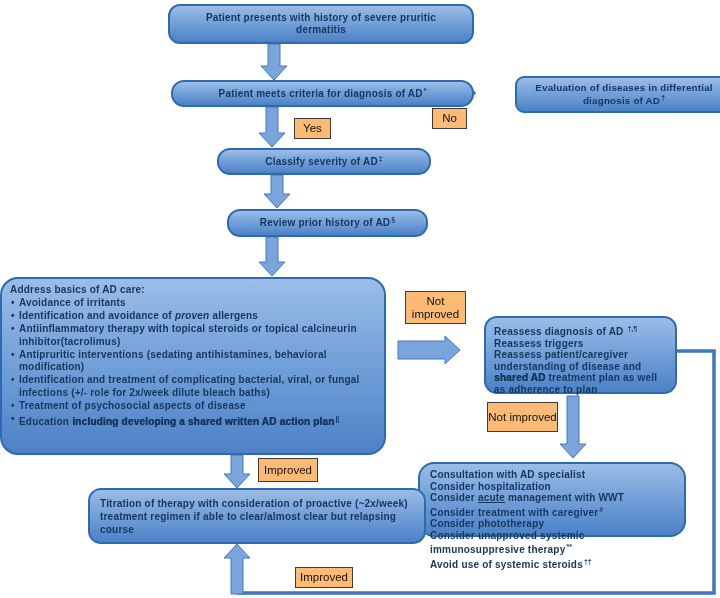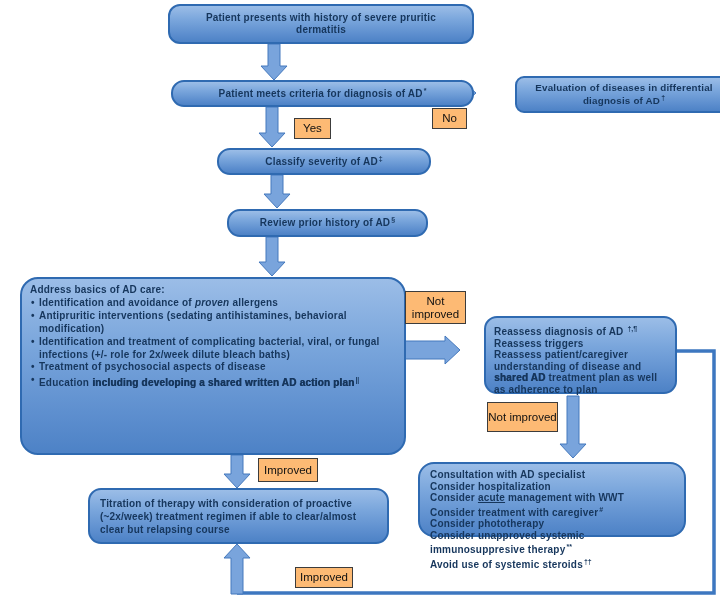--- a/index.html
+++ b/index.html
@@ -68,23 +68,25 @@
   </div>
 
   <div class="node center" style="left:176px;top:148px;width:214px;height:27px;border-radius:13px;">
     <span><span>Classify severity of AD</span><sup>‡</sup></span>
   </div>
 
   <div class="node center" style="left:186px;top:209px;width:201px;height:28px;border-radius:13px;">
     <span><span>Review prior history of AD</span><sup>§</sup></span>
   </div>
 
-  <div class="node flow basics" style="left:20px;top:277px;width:386px;height:178px;border-radius:18px;">
+  <div class="node flow basics" style="left:0;top:277px;width:386px;height:178px;border-radius:18px;">
     <div>Address basics of AD care:</div>
+    <div class="bullet"><span>Avoidance of irritants</span></div>
     <div class="bullet"><span>Identification and avoidance of </span><em class="it">proven</em><span> allergens</span></div>
+    <div class="bullet"><span>Antiinflammatory therapy with topical steroids or topical calcineurin inhibitor(tacrolimus)</span></div>
     <div class="bullet"><span>Antipruritic interventions (sedating antihistamines, behavioral modification)</span></div>
     <div class="bullet"><span>Identification and treatment of complicating bacterial, viral, or fungal infections (+/- role for 2x/week dilute bleach baths)</span></div>
     <div class="bullet"><span>Treatment of psychosocial aspects of disease</span></div>
     <div class="bullet"><span>Education </span><span class="xb">including developing a shared written AD action plan</span><sup>||</sup></div>
   </div>
 
   <div class="node flow reassess" style="left:484px;top:316px;width:193px;height:78px;border-radius:13px;">
     <div><span>Reassess diagnosis of AD </span><sup>†,¶</sup></div>
     <div>Reassess triggers</div>
     <div><span>Reassess patient/caregiver understanding of disease and </span><span class="xb">shared AD</span><span> treatment plan as well as adherence to plan</span></div>
@@ -93,21 +95,21 @@
   <div class="node flow consult" style="left:418px;top:462px;width:268px;height:75px;border-radius:16px;">
     <div>Consultation with AD specialist</div>
     <div>Consider hospitalization</div>
     <div><span>Consider </span><span class="un">acute</span><span> management with WWT</span></div>
     <div><span>Consider treatment with caregiver</span><sup>#</sup></div>
     <div>Consider phototherapy</div>
     <div><span>Consider unapproved systemic immunosuppresive therapy</span><sup>**</sup></div>
     <div><span>Avoid use of systemic steroids</span><sup>††</sup></div>
   </div>
 
-  <div class="node flow titration" style="left:88px;top:488px;width:301px;height:56px;border-radius:13px;">
+  <div class="node flow titration" style="left:88px;top:488px;width:338px;height:56px;border-radius:13px;">
     <span>Titration of therapy with consideration of proactive (~2x/week) treatment regimen if able to clear/almost clear but relapsing course</span>
   </div>
 
   <div class="lbl" style="left:294px;top:118px;width:37px;height:21px;">
       <span>Yes</span>
     </div>
   <div class="lbl" style="left:432px;top:108px;width:35px;height:21px;">
       <span>No</span>
     </div>
   <div class="lbl" style="left:405px;top:291px;width:61px;height:33px;">

